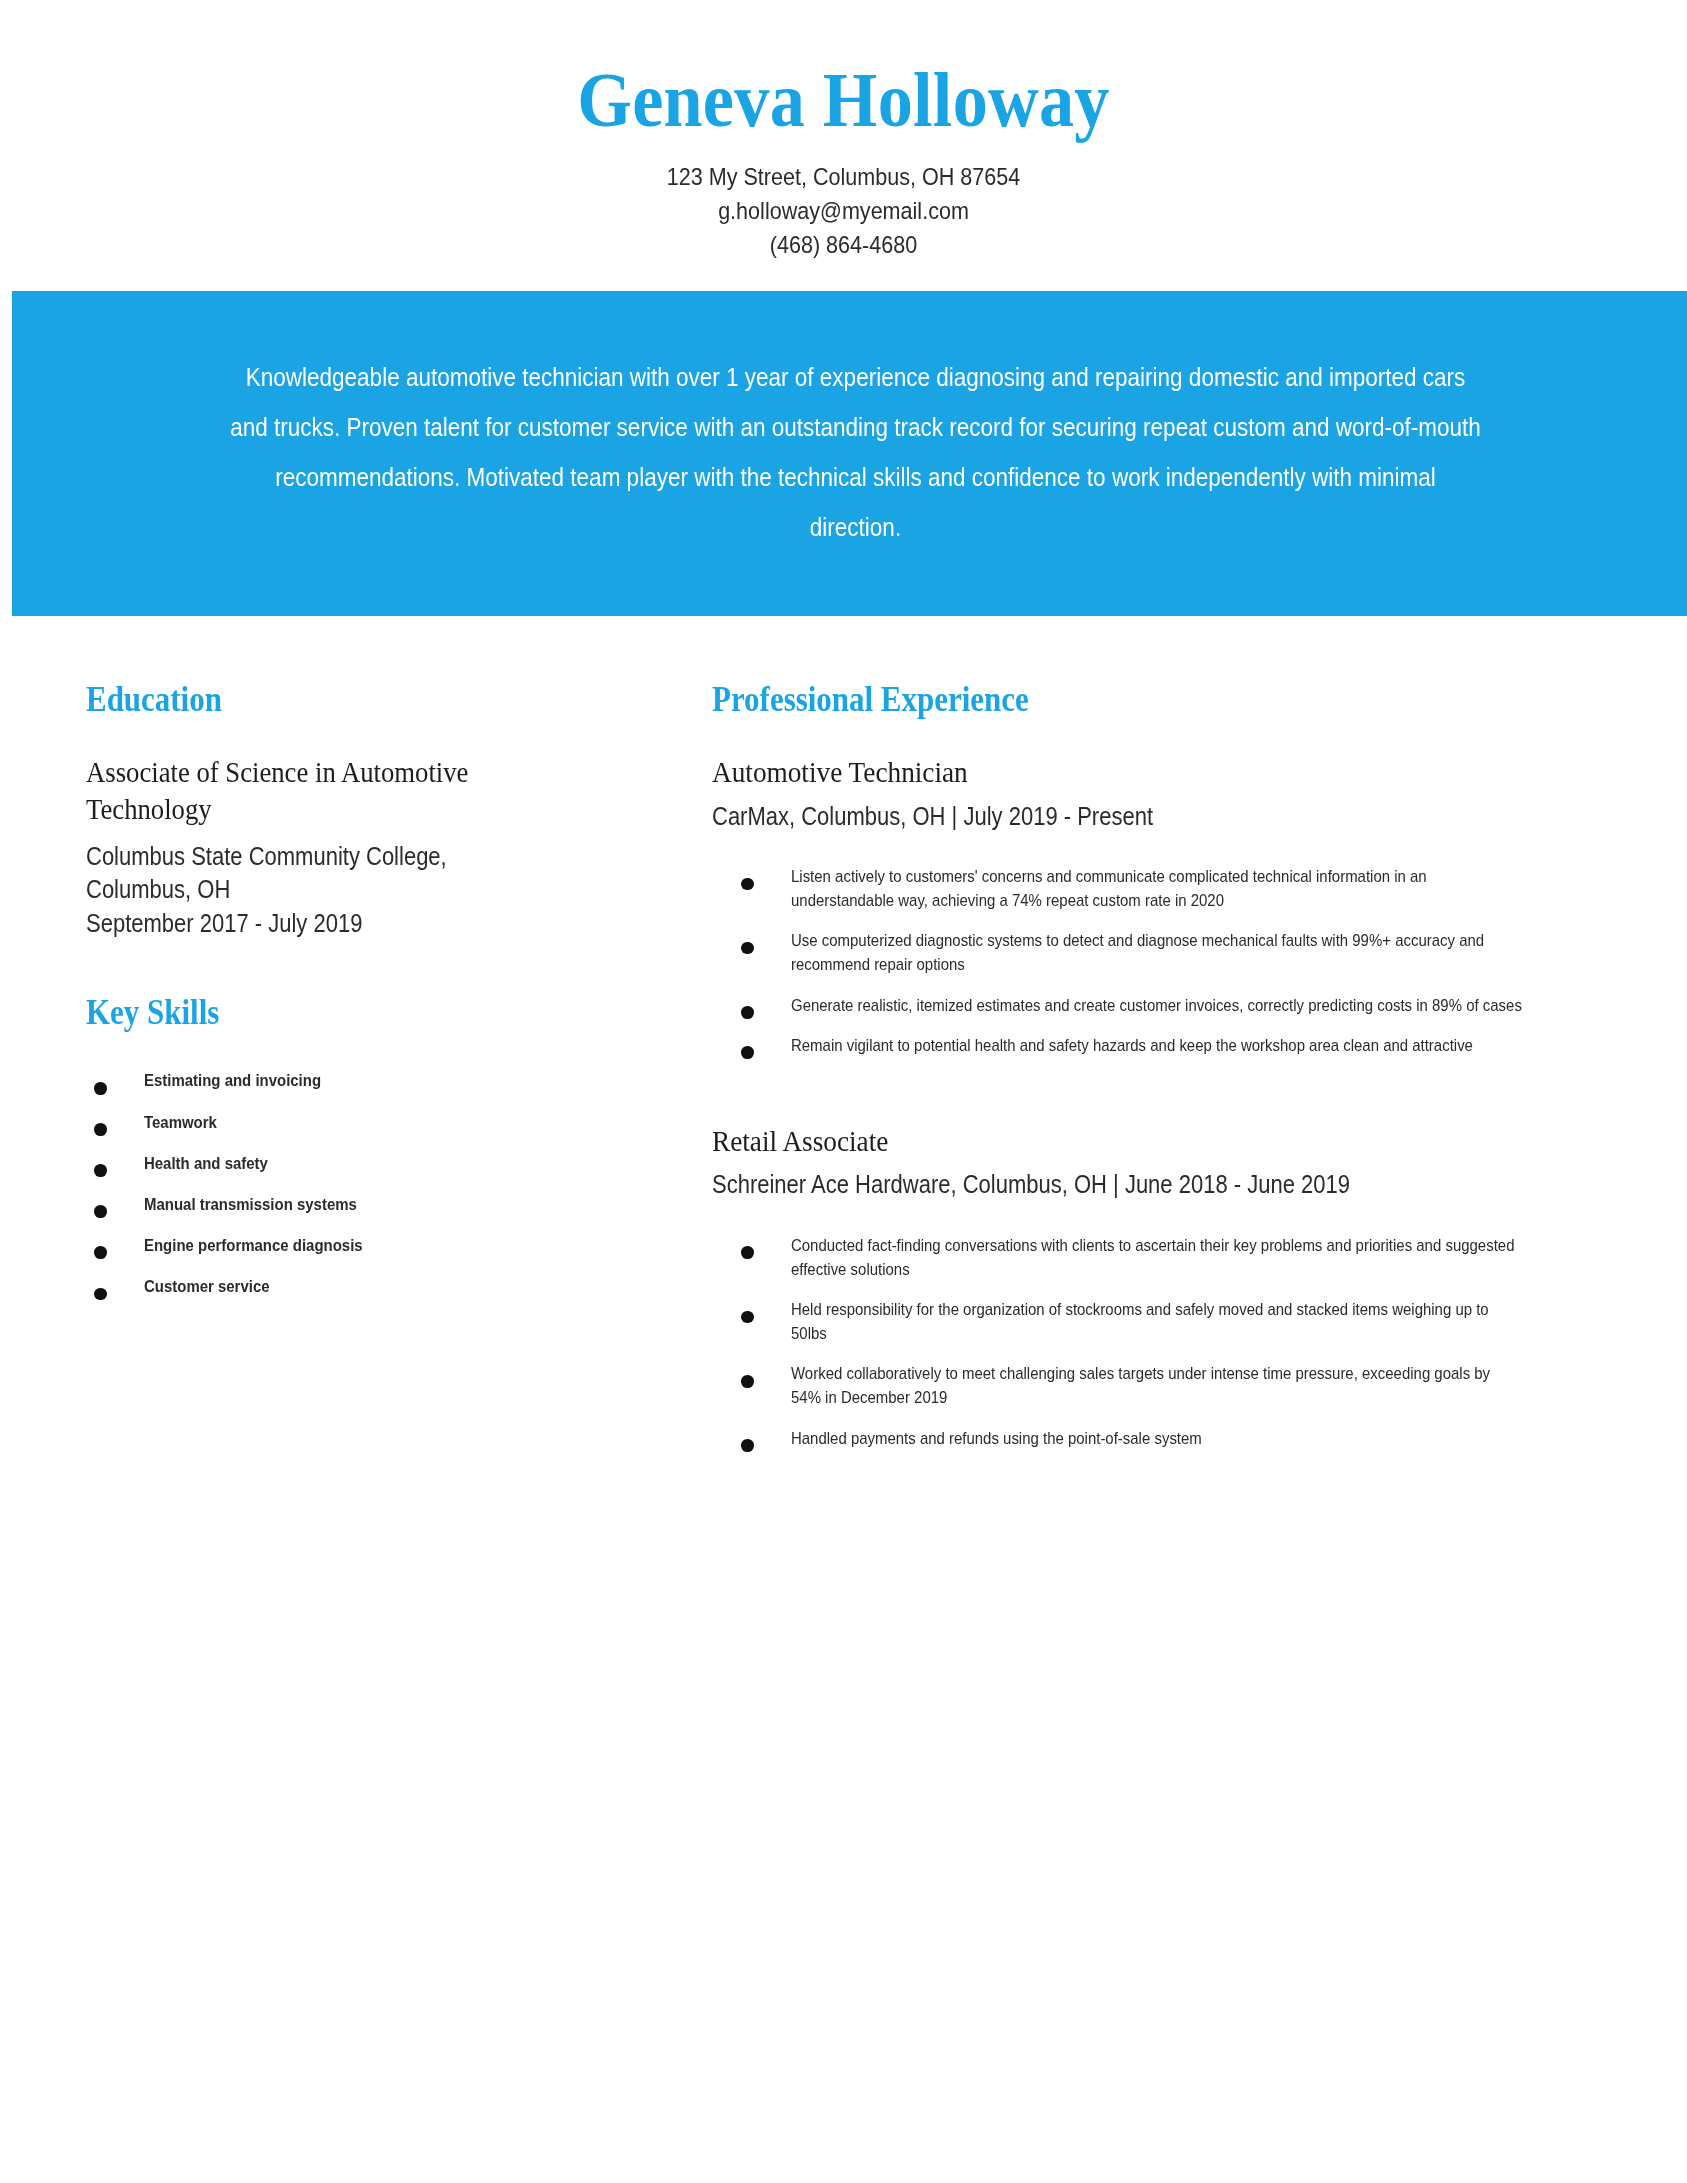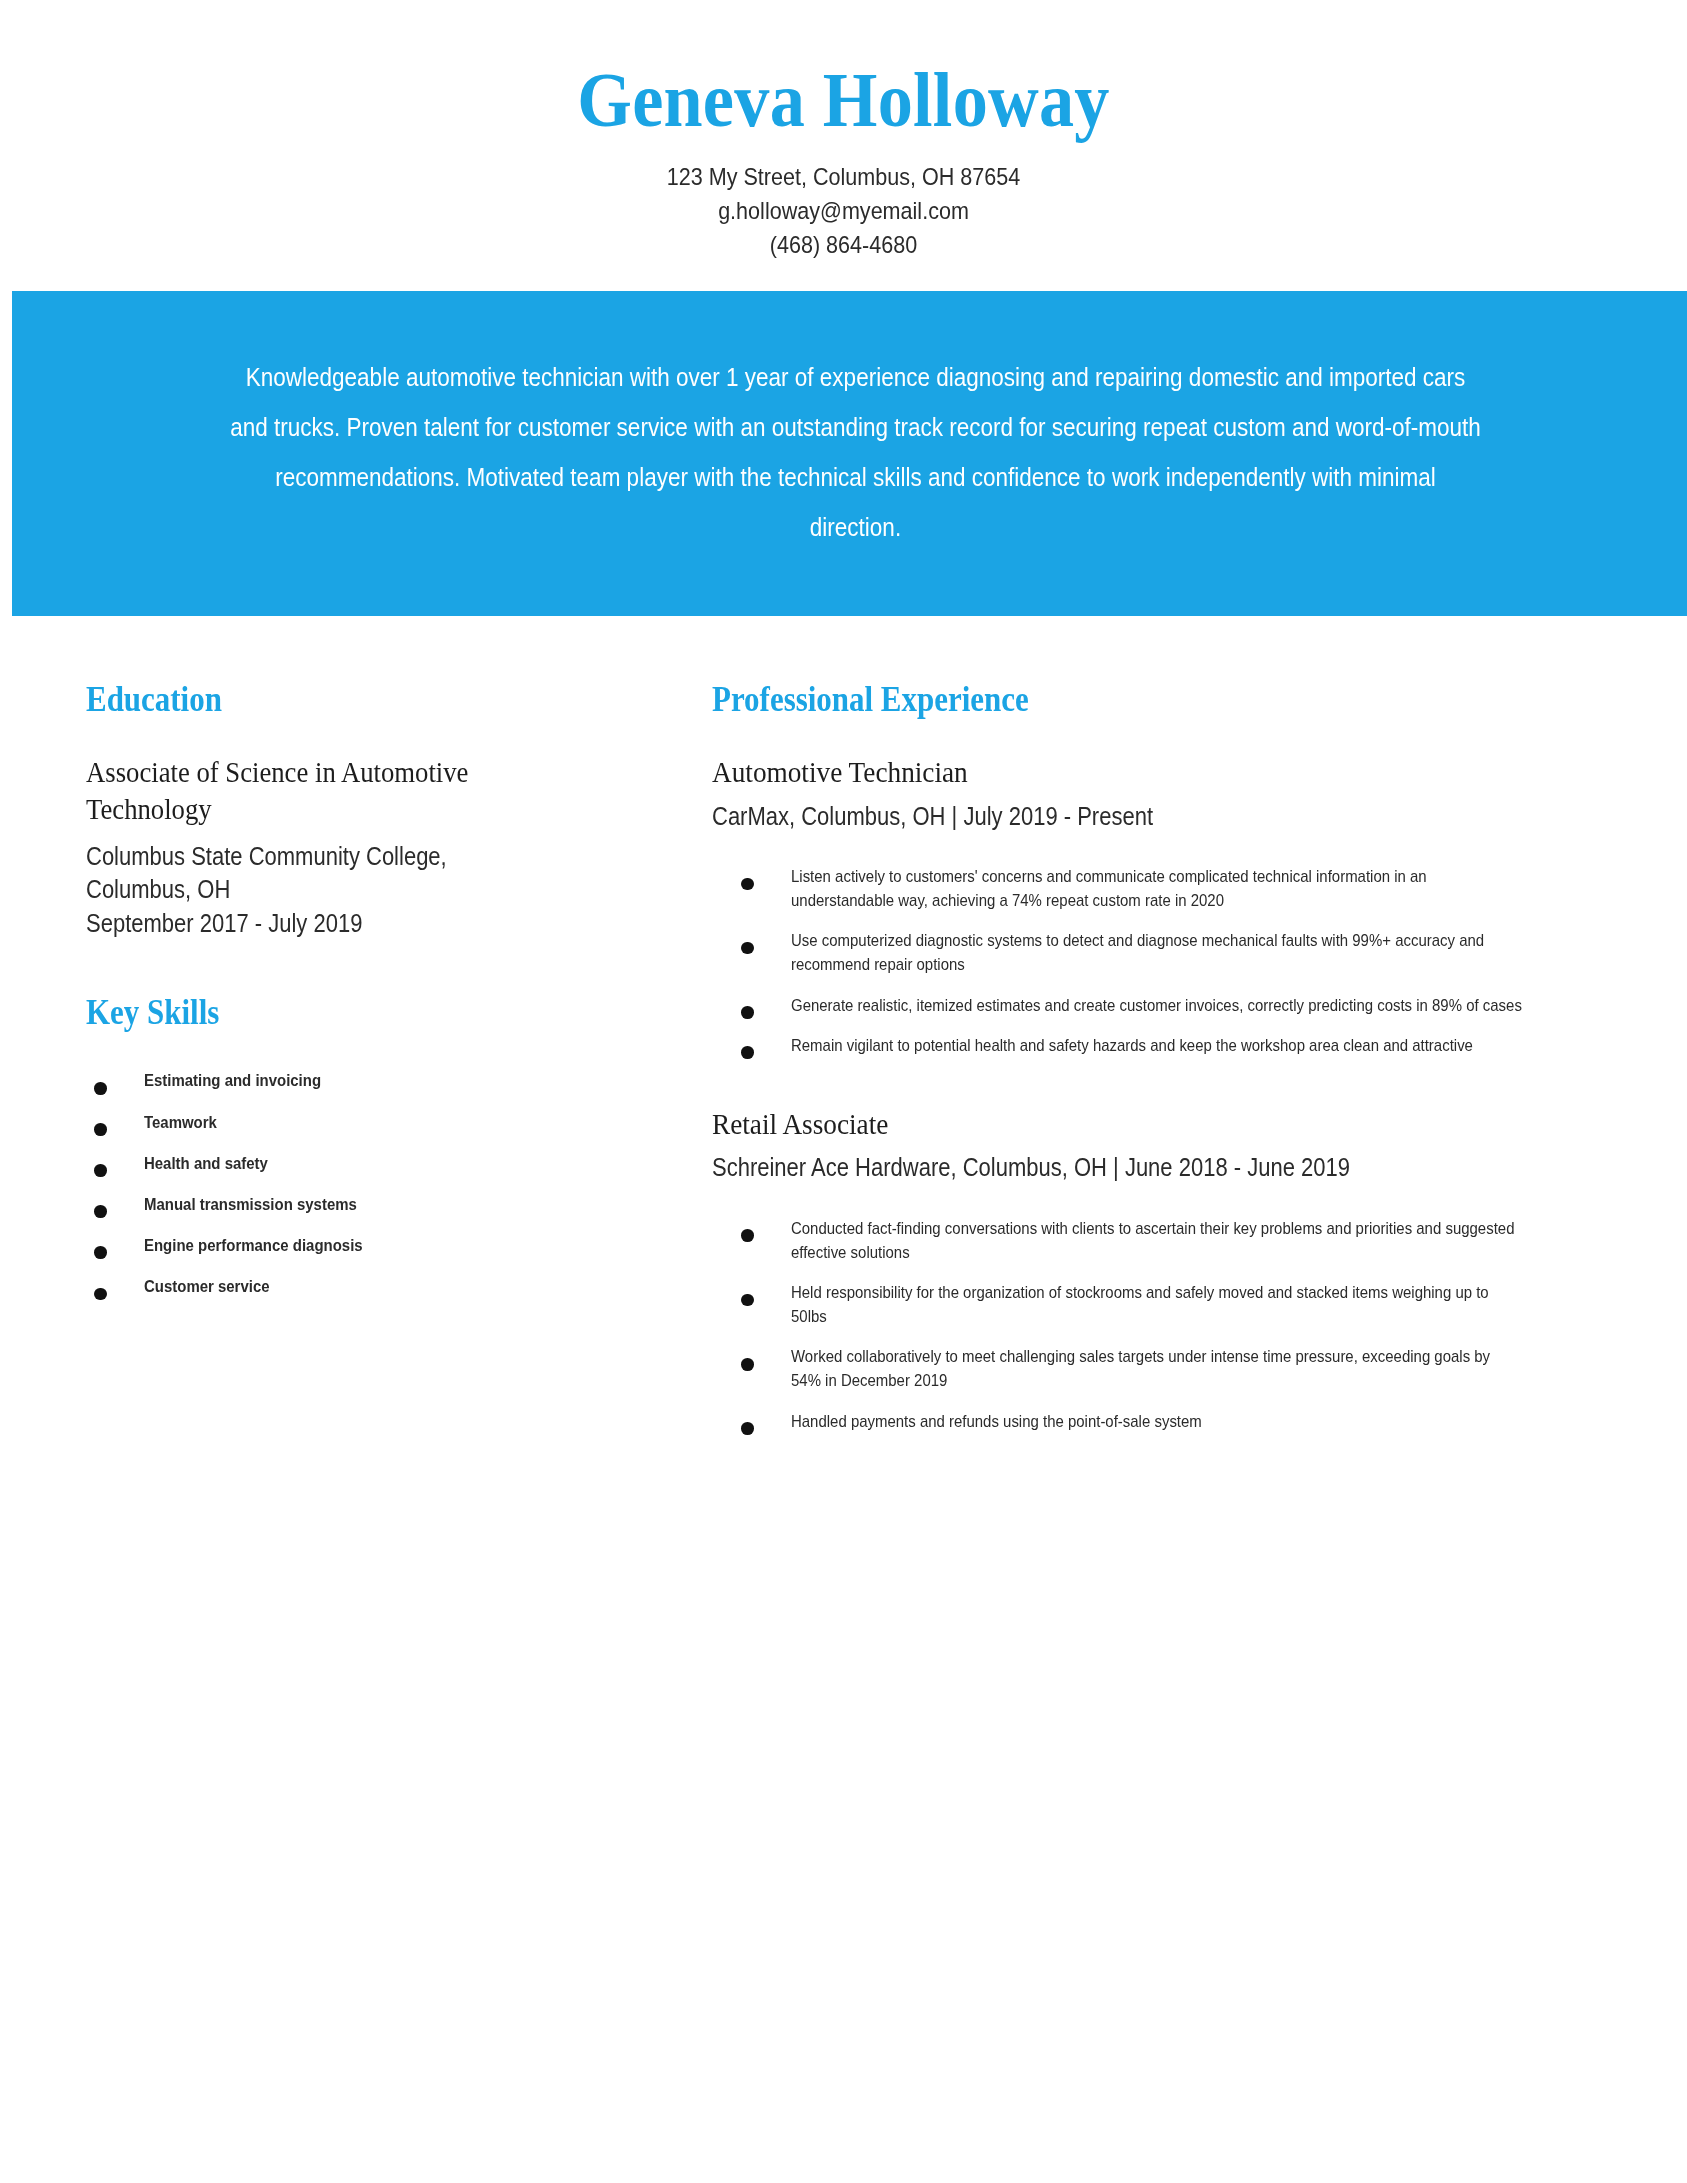--- a/index.html
+++ b/index.html
@@ -135,21 +135,21 @@
     width: 12.6px;
     height: 12.6px;
     border-radius: 50%;
     background: #111111;
   }
 
   .skills-list li { margin-bottom: 17px; font-weight: bold; }
 
   
   .job { margin-bottom: 10.6px; }
-  .job + .job { margin-top: 48px; }
+  .job + .job { margin-top: 65px; }
 
   .job-title {
     font-family: "Liberation Serif", "DejaVu Serif", serif;
     font-size: 29px;
     line-height: 1.25;
     color: #1d1d1d;
     margin-bottom: 9.3px;
     transform: scaleX(0.94);
     transform-origin: left center;
   }

